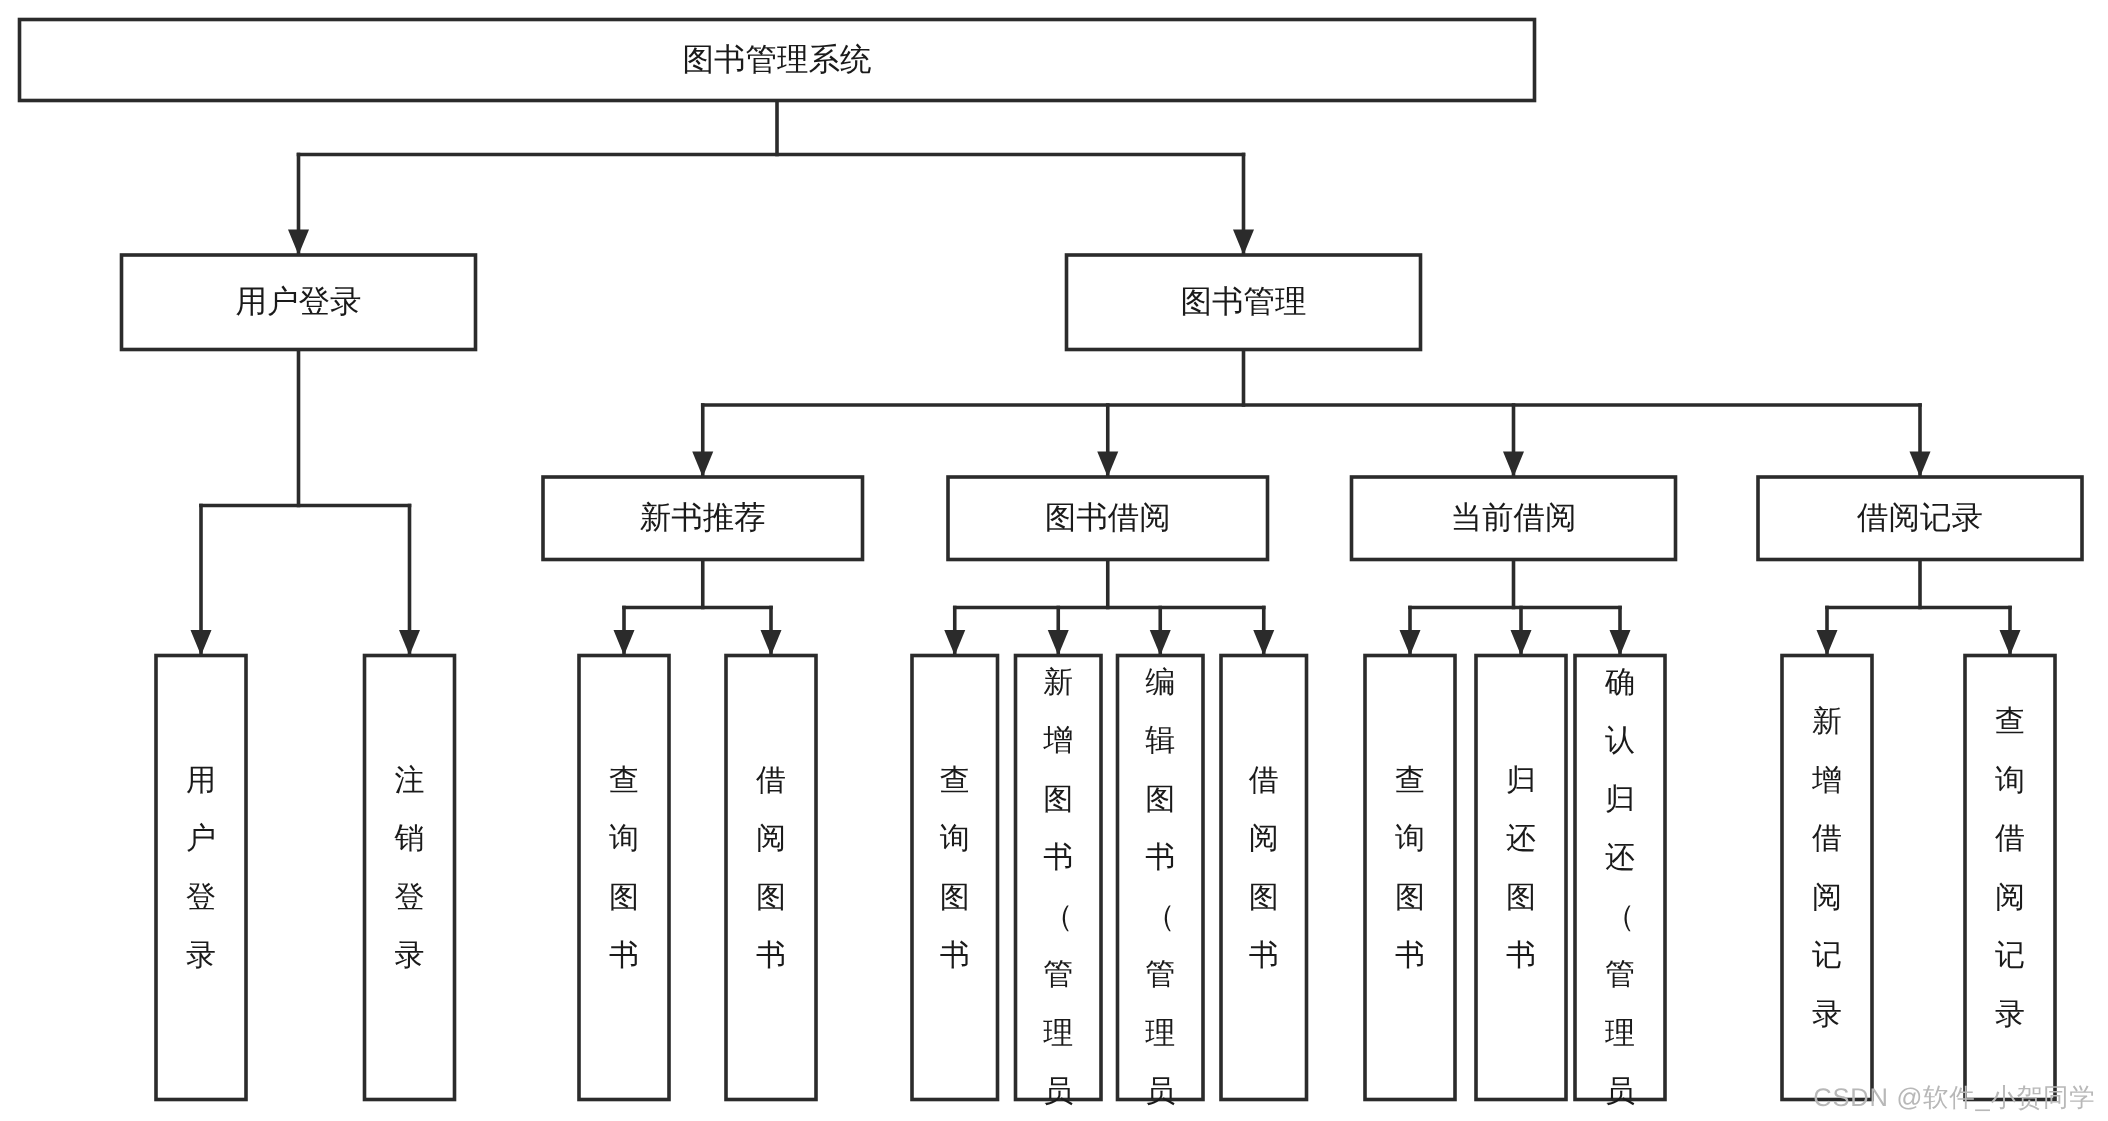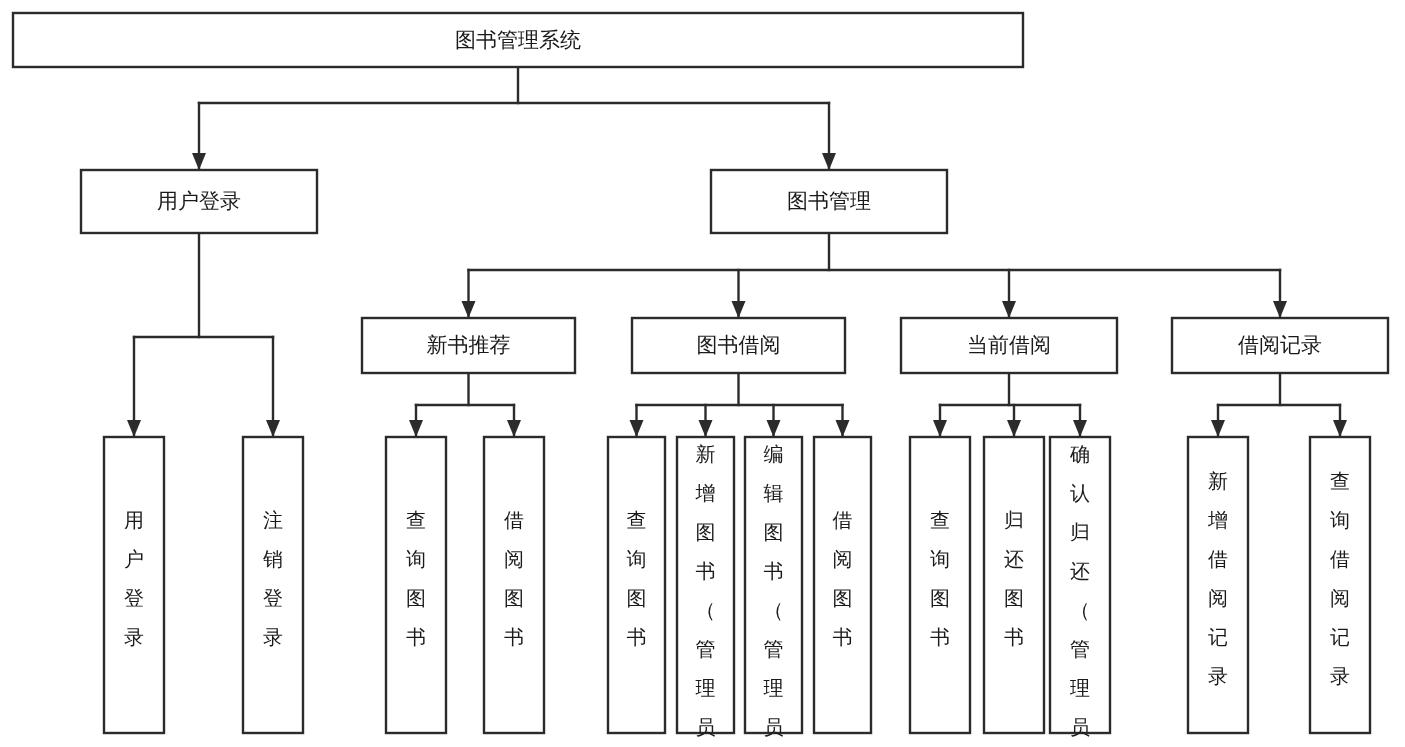--- a/index.html
+++ b/index.html
@@ -210,14 +210,15 @@
           <rect x="1188" y="437" width="60" height="296" class="node-box"></rect>
           <text x="1218" y="0" class="node-label-vert"><tspan x="1218" y="487.5">新</tspan><tspan x="1218" y="526.5">增</tspan><tspan x="1218" y="565.5">借</tspan><tspan x="1218" y="604.5">阅</tspan><tspan x="1218" y="643.5">记</tspan><tspan x="1218" y="682.5">录</tspan></text>
         </g>
         <g>
           <rect x="1310" y="437" width="60" height="296" class="node-box"></rect>
           <text x="1340" y="0" class="node-label-vert"><tspan x="1340" y="487.5">查</tspan><tspan x="1340" y="526.5">询</tspan><tspan x="1340" y="565.5">借</tspan><tspan x="1340" y="604.5">阅</tspan><tspan x="1340" y="643.5">记</tspan><tspan x="1340" y="682.5">录</tspan></text>
         </g>
       </g>
   </svg>
 
+  <div class="watermark">CSDN @软件_小贺同学</div>
 
 </div>
 
 </body></html>

